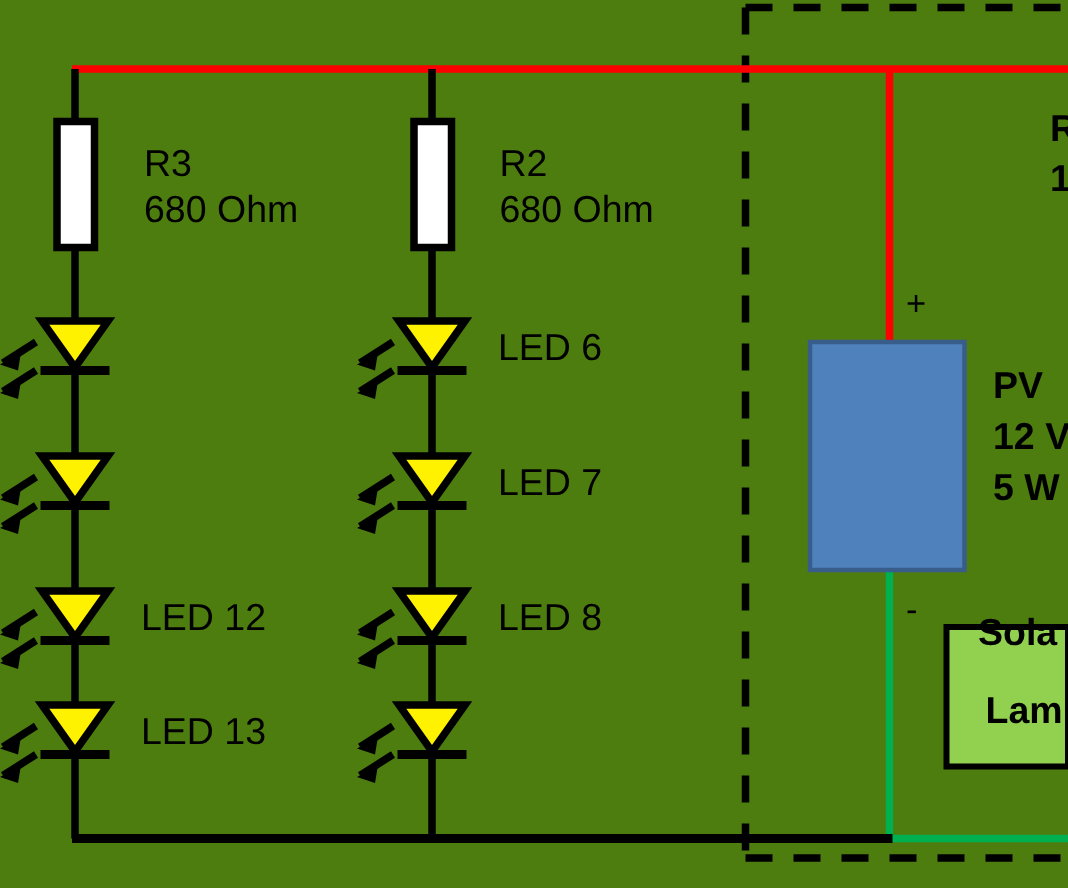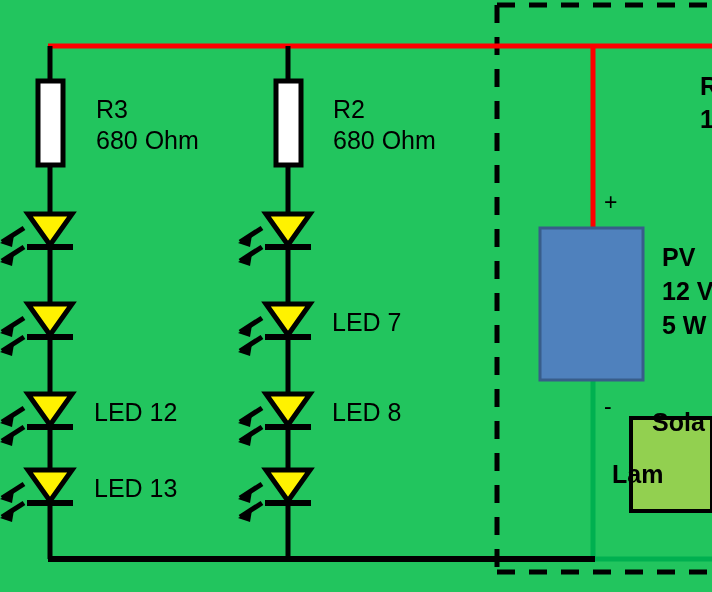--- a/index.html
+++ b/index.html
@@ -4,21 +4,21 @@
 <style>
   html, body {
     margin: 0;
     padding: 0;
     background: #ffffff;
   }
   #canvas {
     position: relative;
     width: 712px;
     height: 592px;
-    background: #22c55e;
+    background: #4d7c0f;
     overflow: hidden;
     font-family: "Liberation Sans", sans-serif;
   }
   #canvas svg.layer {
     position: absolute;
     left: 0;
     top: 0;
     width: 712px;
     height: 592px;
   }
@@ -182,29 +182,30 @@
 
   <div class="lbl" style="left:96px; top:95px;">R3</div>
   <div class="lbl" style="left:96px; top:126px;">680 Ohm</div>
 
   <div class="lbl" style="left:333px; top:95px;">R2</div>
   <div class="lbl" style="left:333px; top:126px;">680 Ohm</div>
 
   <div class="lbl" style="left:94px; top:398px;text-align:right;">LED 12</div>
   <div class="lbl" style="left:94px; top:474px;">LED 13</div>
 
+  <div class="lbl" style="left:332px; top:218px;">LED 6</div>
   <div class="lbl" style="left:332px; top:308px;">LED 7</div>
   <div class="lbl" style="left:332px; top:398px;text-align:right;">LED 8</div>
 
   <div class="lbl bold" style="left:700px; top:72px;">R</div>
   <div class="lbl bold" style="left:700px; top:105px;">1</div>
 
   <div class="sign" style="left:604px; top:191px;">+</div>
   <div class="sign" style="left:604px; top:395px;">-</div>
 
   <div class="lbl bold" style="left:662px; top:243px;">PV</div>
   <div class="lbl bold" style="left:662px; top:277px;">12 V</div>
   <div class="lbl bold" style="left:662px; top:311px;">5 W</div>
 
   <div class="lbl bold" style="left:652px; top:408px;">Sola</div>
-  <div class="lbl bold" style="left:612px; top:460px;">Lam</div>
+  <div class="lbl bold" style="left:657px; top:460px;">Lam</div>
 
 </div>
 
 </body></html>

